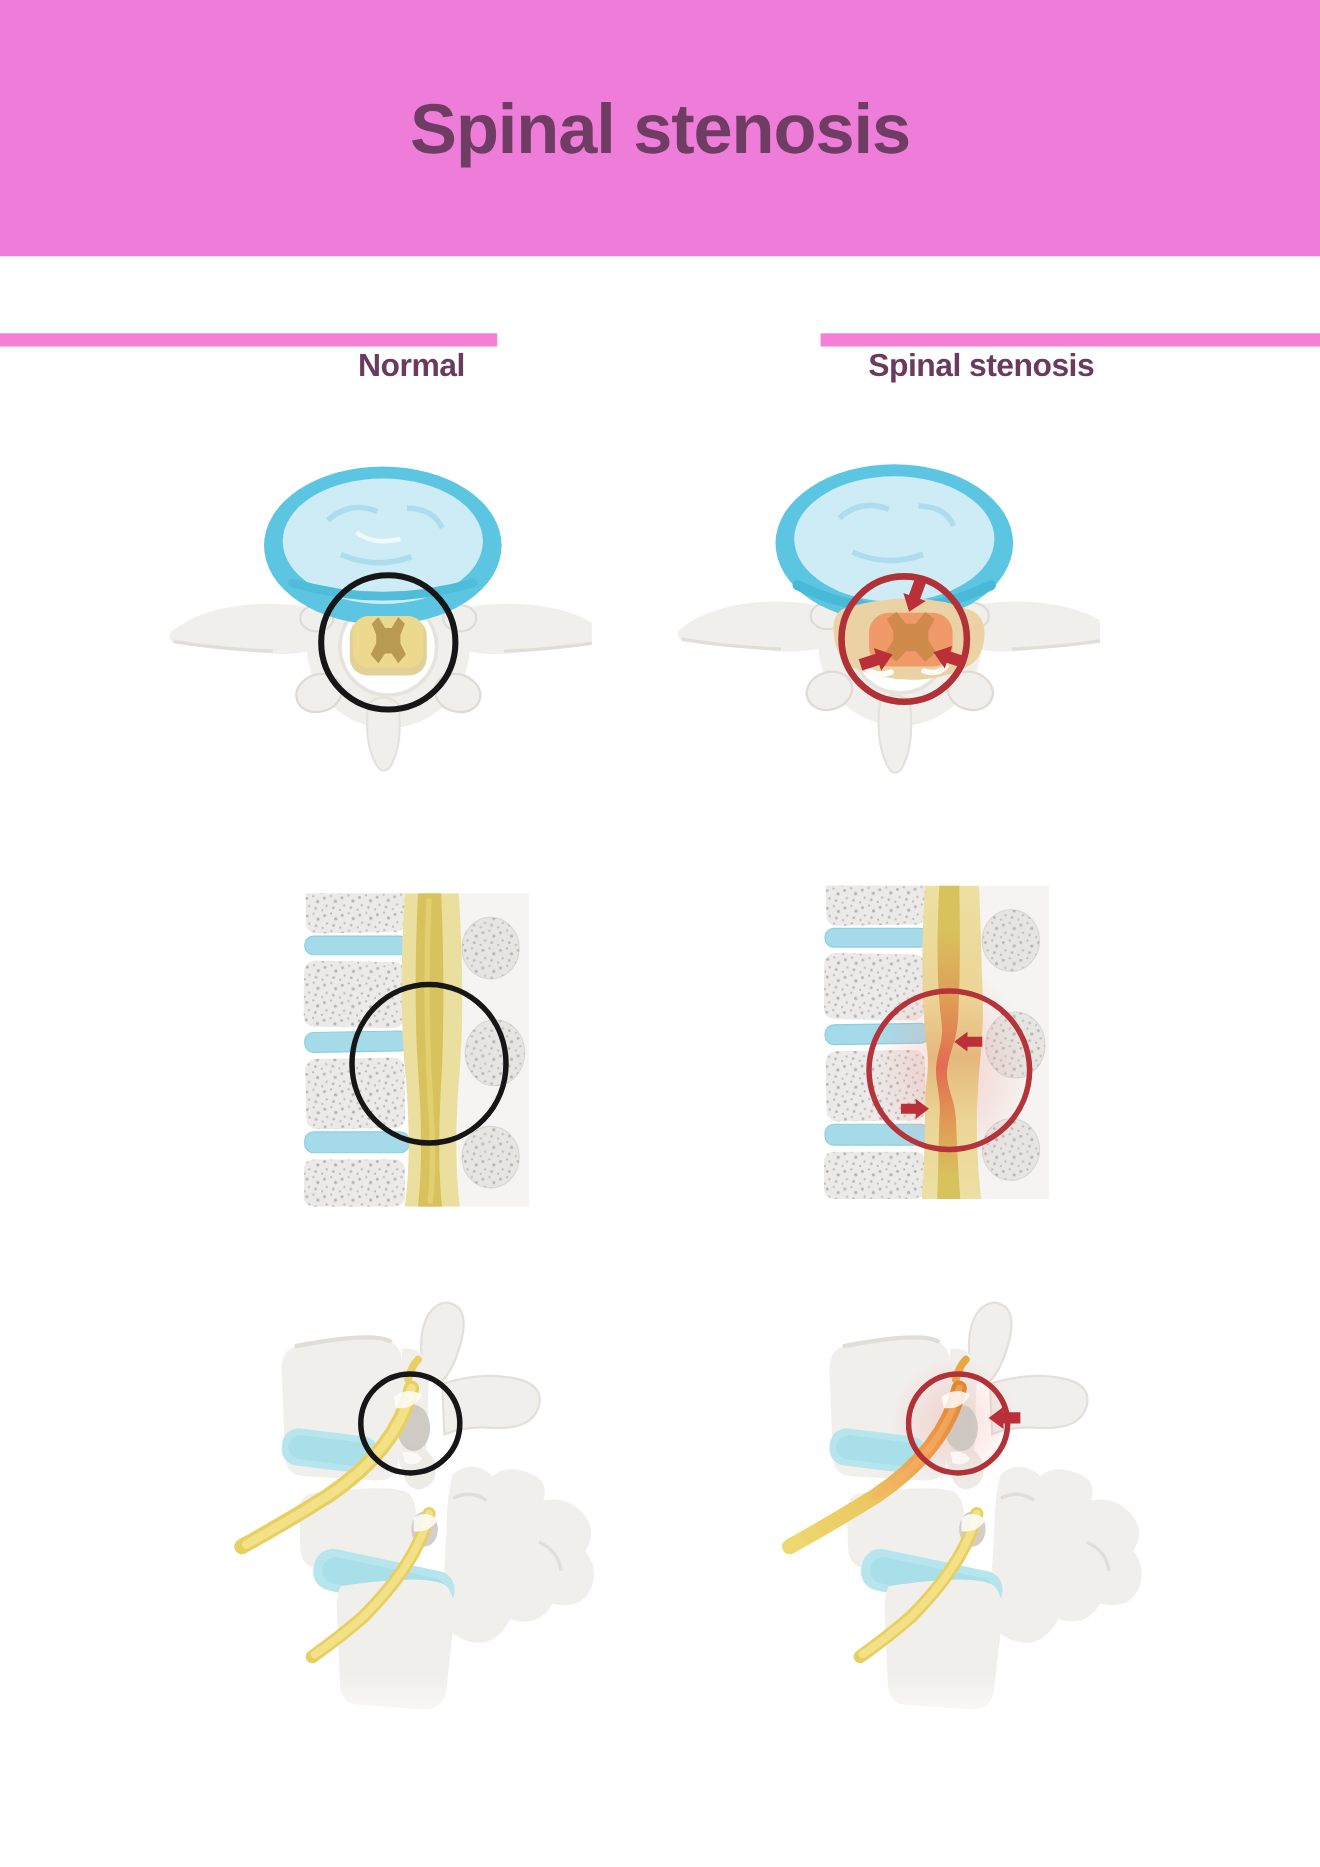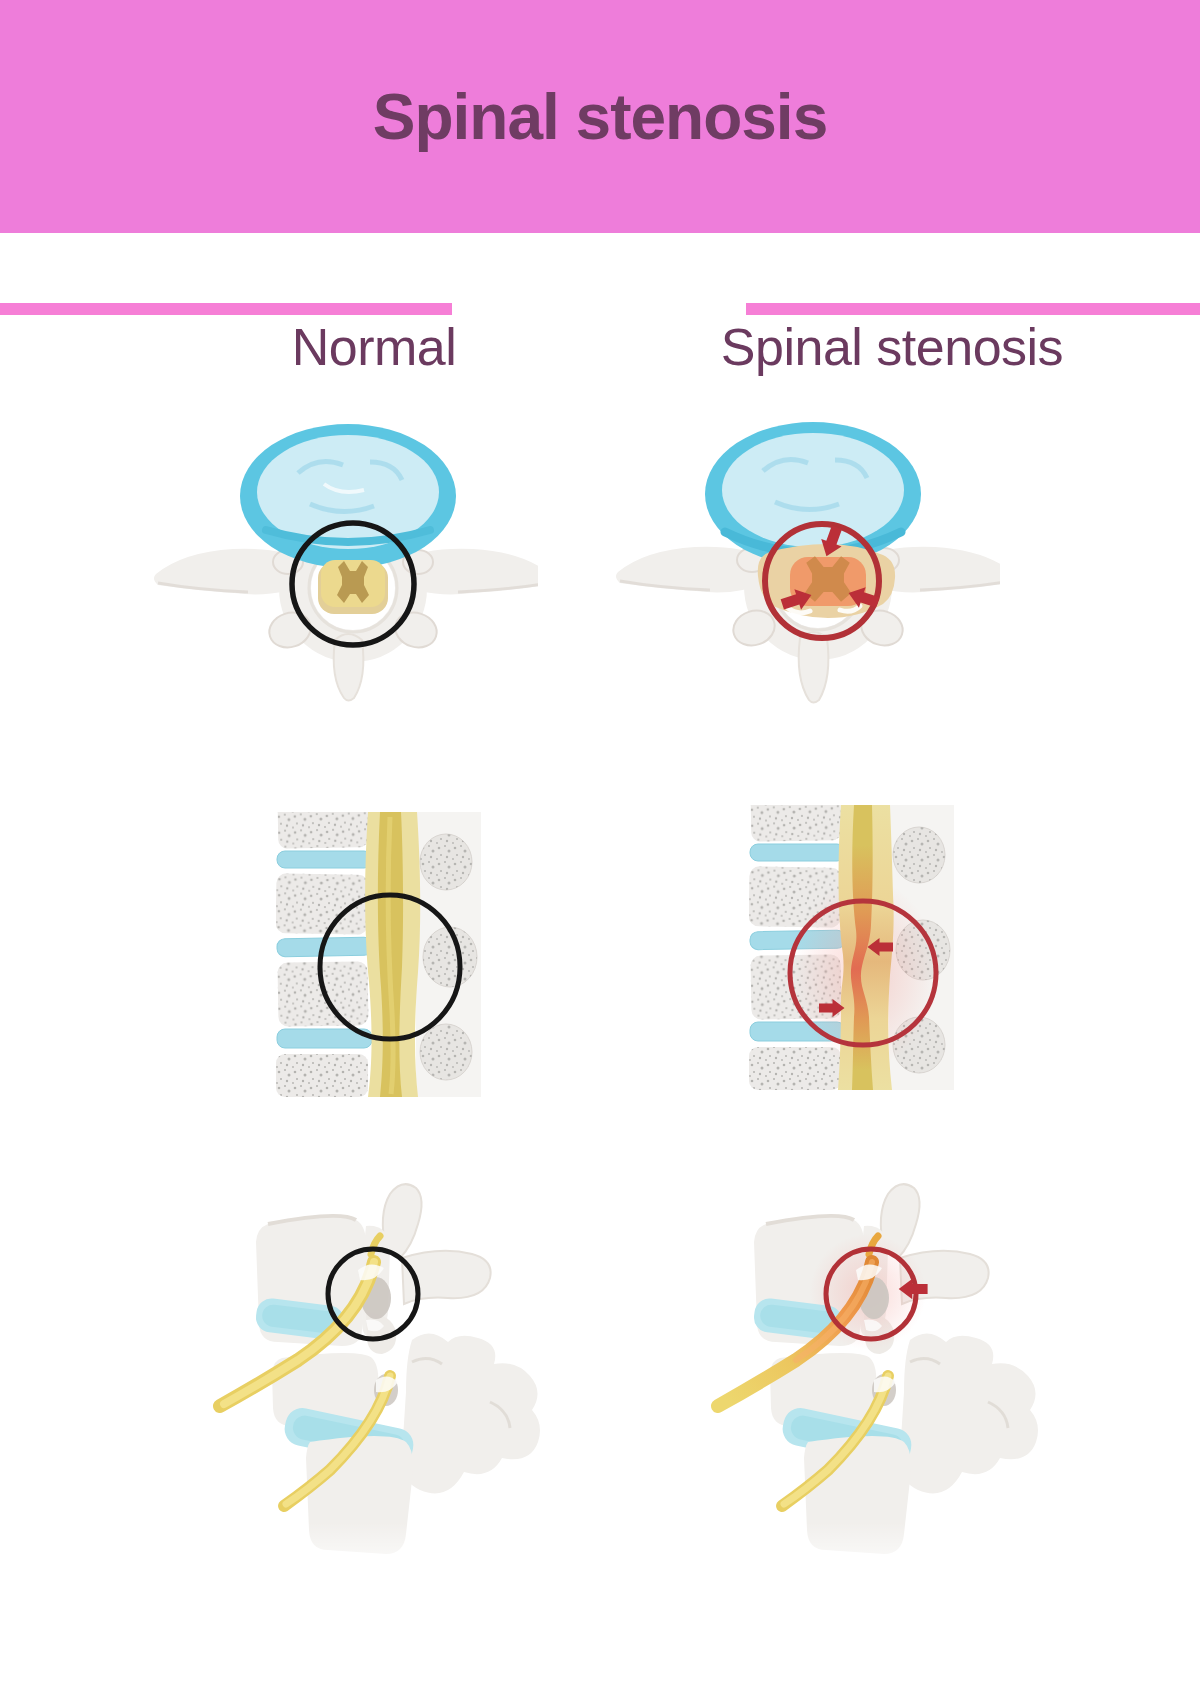--- a/index.html
+++ b/index.html
@@ -13,21 +13,21 @@
   }
   .header h1{
     margin:0;font-size:64px;font-weight:700;letter-spacing:-1px;
     color:#6f3c63;
   }
   .colbar{position:absolute;top:303px;height:12px;background:#f67fd6;}
   .colbar.left{left:0;width:452px;}
   .colbar.right{left:746px;width:454px;}
   .collabel{
     position:absolute;top:317px;transform:translateX(-50%);
-    font-size:52px;font-weight:400;letter-spacing:-0.5px;color:#6b3a5f;white-space:nowrap;
+    font-size:29px;font-weight:700;letter-spacing:-0.5px;color:#6b3a5f;white-space:nowrap;
   }
   .collabel.left{left:374px;}
   .collabel.right{left:892px;}
   .panel{position:absolute;}
   svg{display:block;}
 </style>
 </head>
 <body>
 
 <svg width="0" height="0" style="position:absolute" aria-hidden="true">

